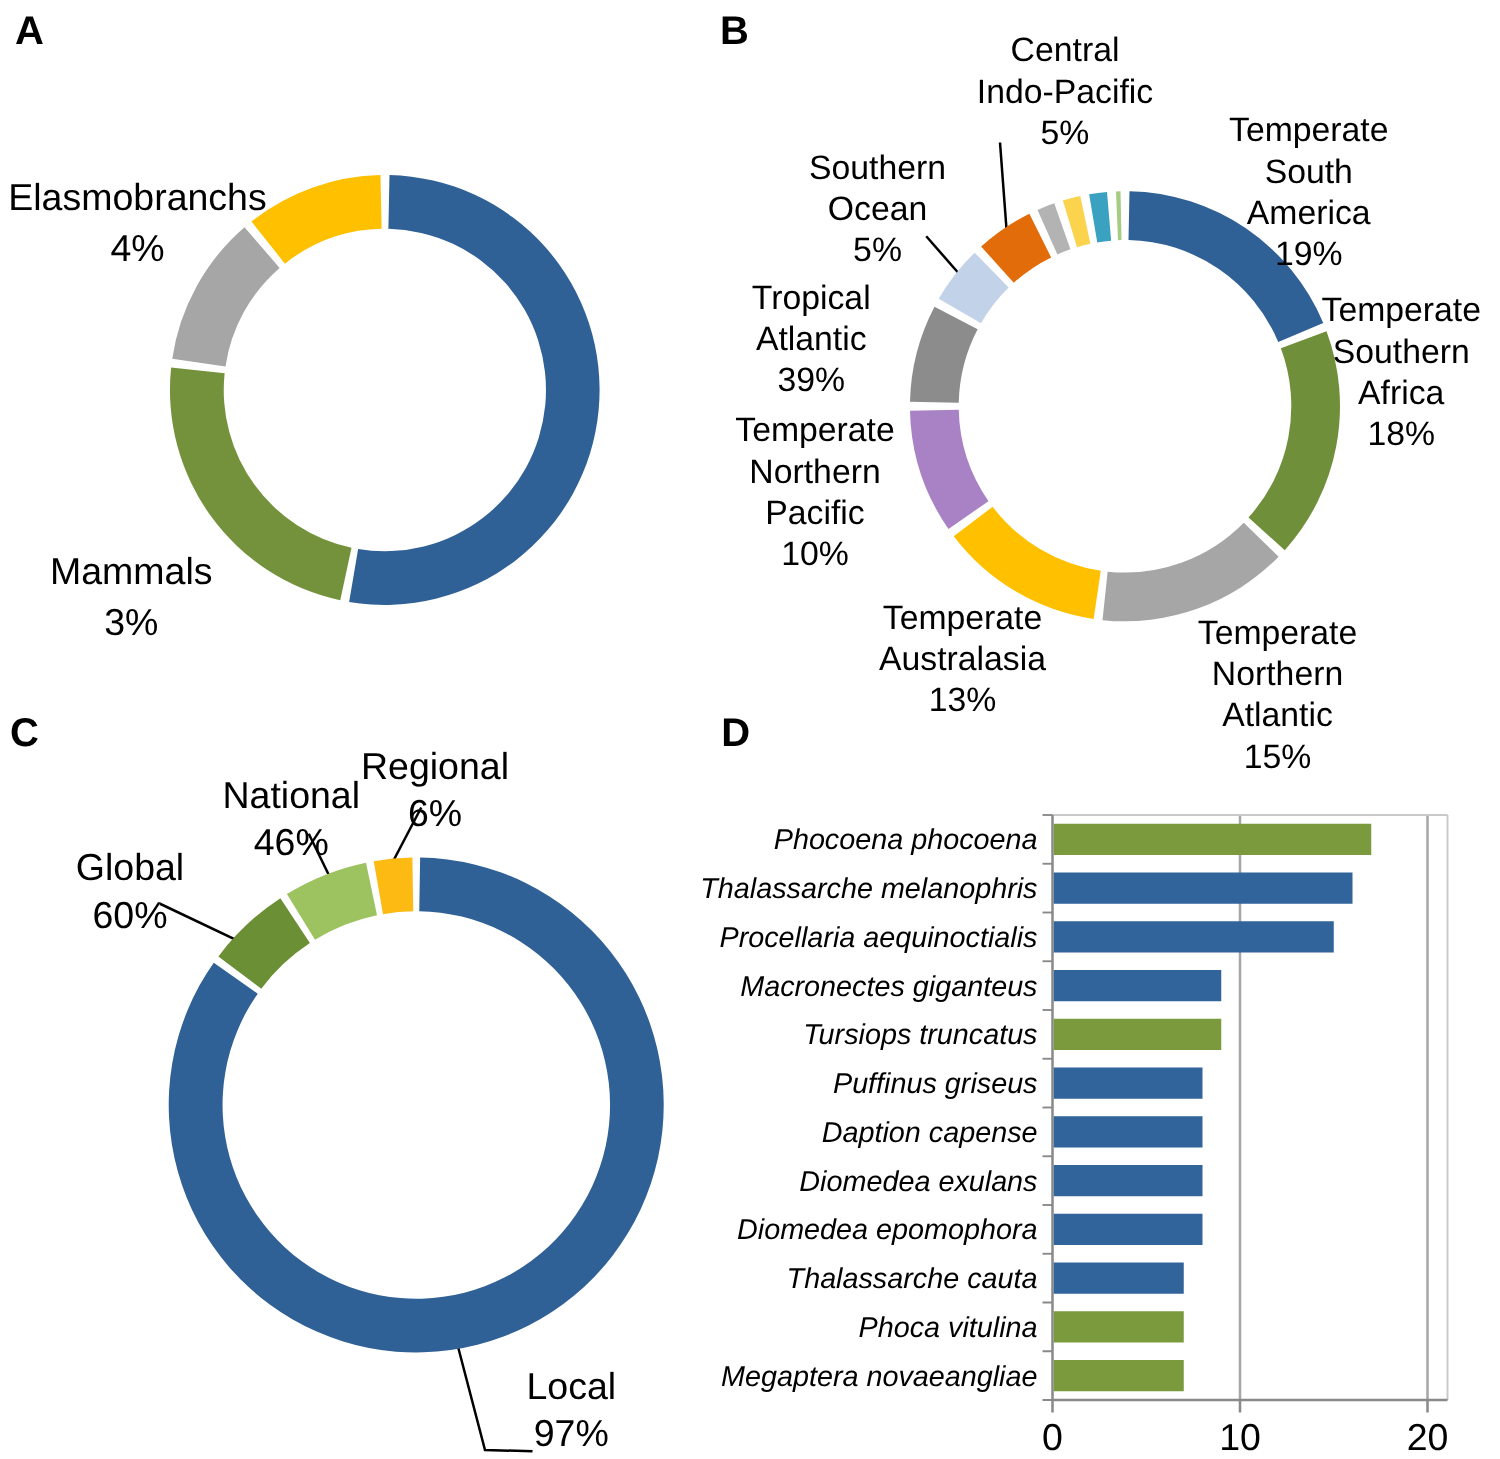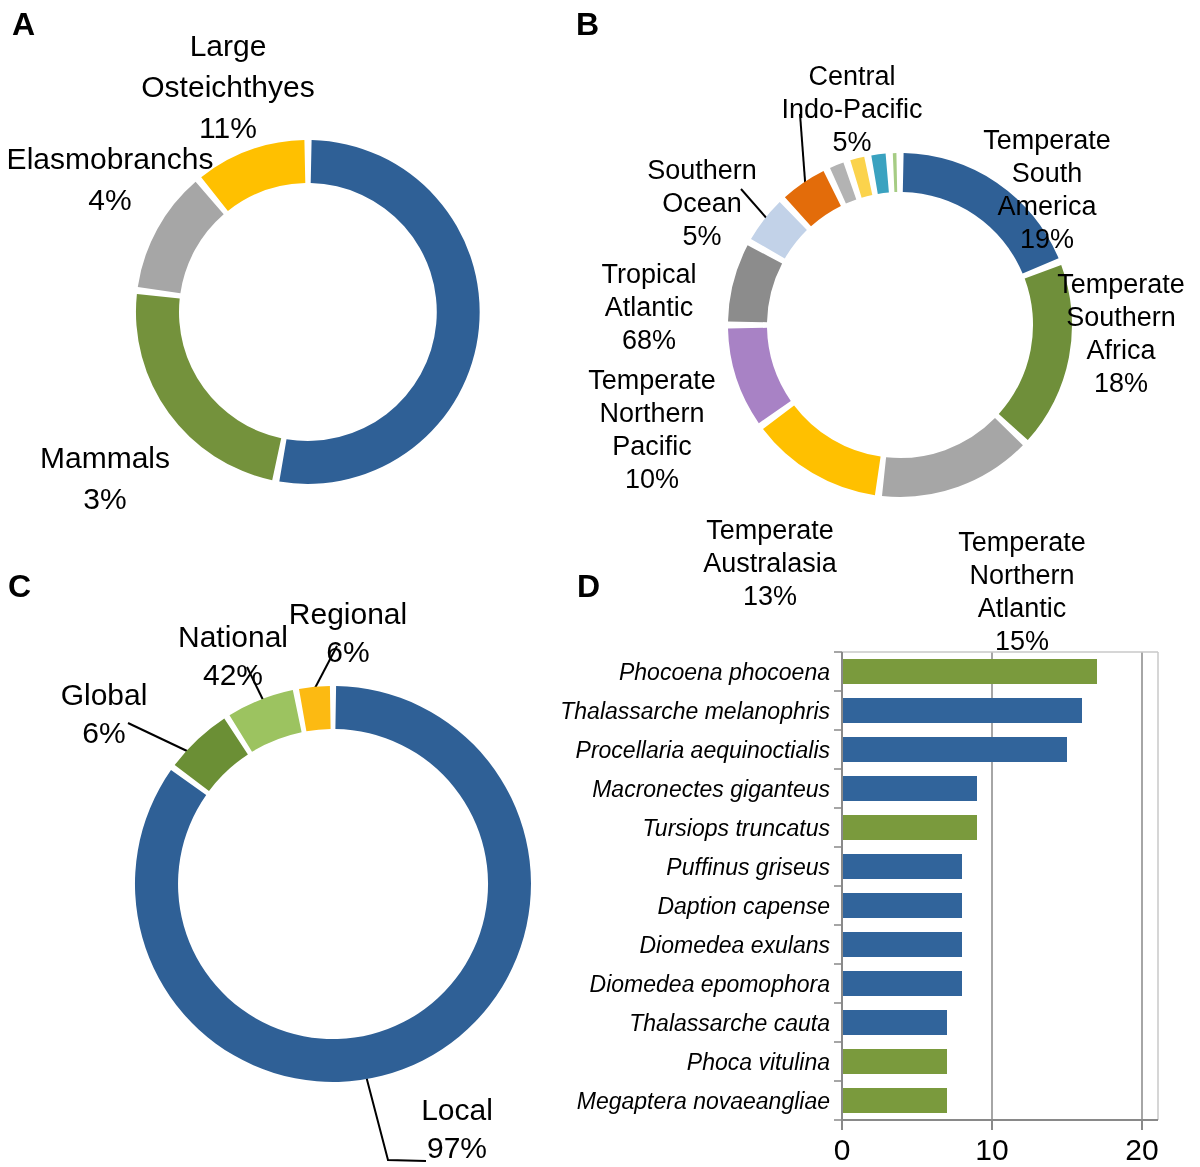--- a/index.html
+++ b/index.html
@@ -4,21 +4,21 @@
 <style>
   html,body { margin:0; padding:0; background:#ffffff; }
   .figure {
     position:relative; width:1200px; height:1167px; background:#ffffff;
     font-family:"Liberation Sans", sans-serif; color:#000; overflow:hidden;
   }
   .figure svg { position:absolute; left:0; top:0; }
   .panel-letter { position:absolute; font-weight:bold; font-size:32px; line-height:36px; }
   .ann { position:absolute; transform:translateX(-50%); text-align:center; white-space:pre-line; }
   .fa { font-size:30px; line-height:41px; }
-  .fb { font-size:27px; line-height:33px;margin-top:36px; }
+  .fb { font-size:27px; line-height:33px; }
   .fc { font-size:30px; line-height:38px; }
 </style>
 </head>
 <body>
 
 <div class="figure">
 
   <svg id="chart-svg" width="1200" height="1167" viewBox="0 0 1200 1167">
 
     <line x1="800" y1="114" x2="806" y2="194" stroke="#000" stroke-width="2"></line>
@@ -104,59 +104,56 @@
         <text x="992" y="1160" text-anchor="middle" font-size="30" fill="#000">10</text>
         <text x="1142" y="1160" text-anchor="middle" font-size="30" fill="#000">20</text>
       </g>
     </svg>
 
   <div class="panel-letter" style="left:12px;top:6px">A</div>
   <div class="panel-letter" style="left:576px;top:6px">B</div>
   <div class="panel-letter" style="left:8px;top:568px">C</div>
   <div class="panel-letter" style="left:577px;top:568px">D</div>
 
-  <div class="ann fa" style="left:228px;top:25px">Large
-Osteichthyes
-11%</div>
   <div class="ann fa" style="left:110px;top:138px">Elasmobranchs
 4%</div>
   <div class="ann fa" style="left:105px;top:437px">Mammals
 3%</div>
 
   <div class="ann fb" style="left:852px;top:24px">Central
 Indo-Pacific
 5%</div>
   <div class="ann fb" style="left:1047px;top:88px">Temperate
 South
 America
 19%</div>
   <div class="ann fb" style="left:702px;top:118px">Southern
 Ocean
 5%</div>
   <div class="ann fb" style="left:649px;top:222px">Tropical
 Atlantic
-68%</div>
+39%</div>
   <div class="ann fb" style="left:652px;top:328px">Temperate
 Northern
 Pacific
 10%</div>
   <div class="ann fb" style="left:770px;top:478px">Temperate
 Australasia
 13%</div>
   <div class="ann fb" style="left:1022px;top:490px">Temperate
 Northern
 Atlantic
 15%</div>
   <div class="ann fb" style="left:1121px;top:232px">Temperate
 Southern
 Africa
 18%</div>
 
   <div class="ann fc" style="left:104px;top:676px">Global
-6%</div>
+60%</div>
   <div class="ann fc" style="left:233px;top:618px">National
-42%</div>
+46%</div>
   <div class="ann fc" style="left:348px;top:595px">Regional
 6%</div>
   <div class="ann fc" style="left:457px;top:1091px">Local
 97%</div>
 
 </div>
 
 </body></html>

